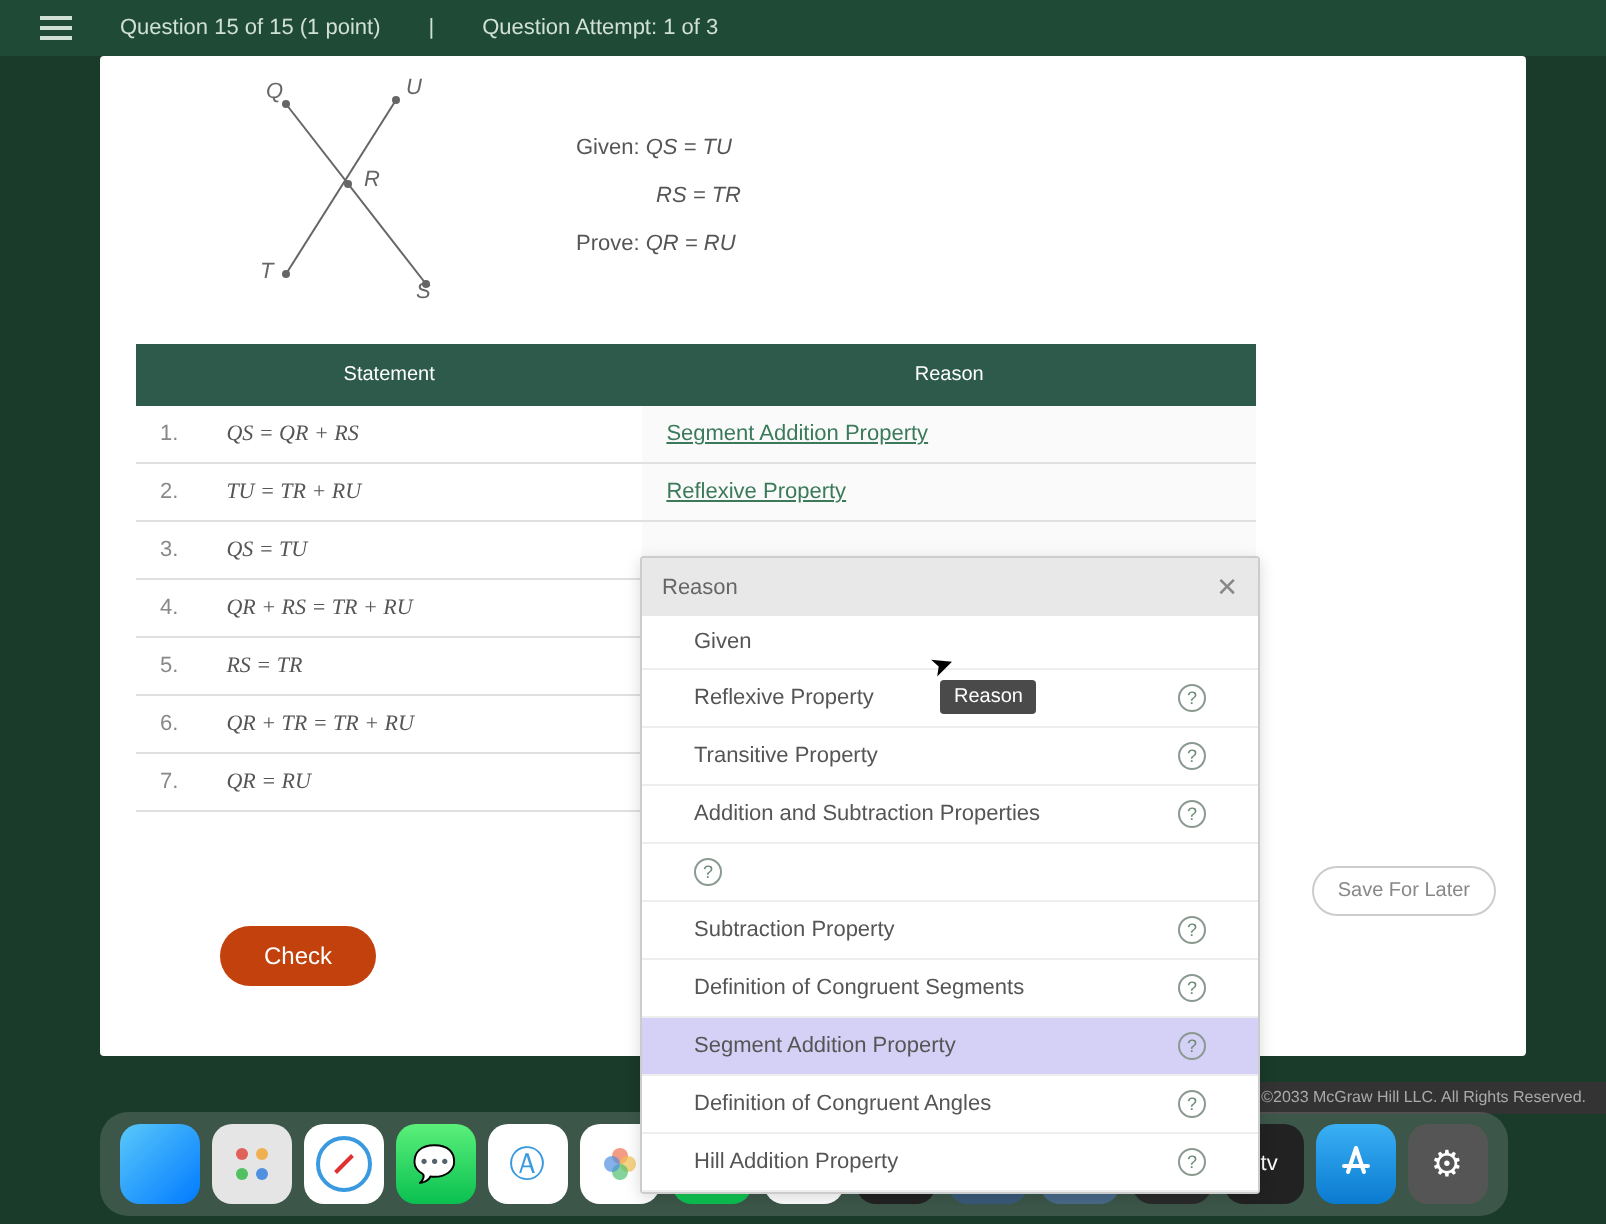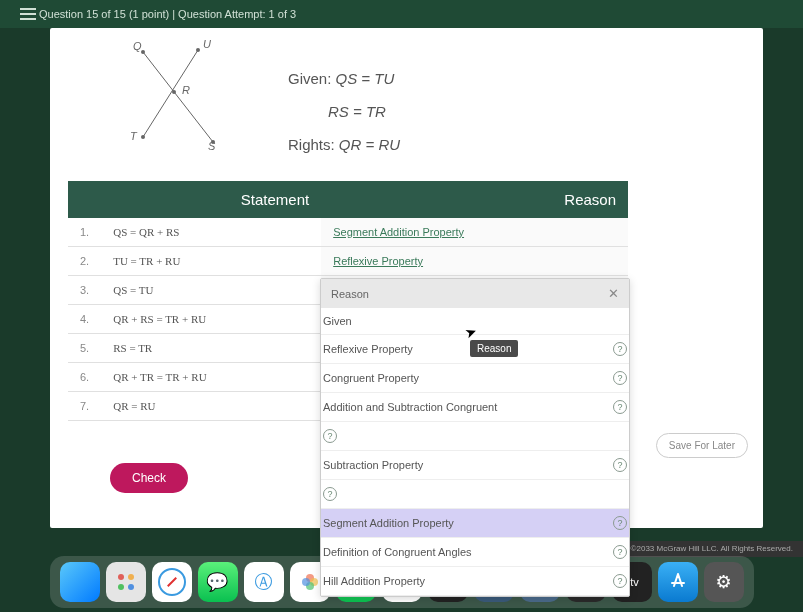--- a/index.html
+++ b/index.html
@@ -1,41 +1,41 @@
 <!DOCTYPE html>
 <html><head>
 <meta charset="utf-8">
 <style>
 * { box-sizing: border-box; margin: 0; padding: 0; font-family: Arial, sans-serif; }
 body { width: 803px; height: 612px; background: #1a3a2a; position: relative; overflow: hidden; }
-.top-bar { background: #1f4a35; color: #d0e0d5; padding: 8px 20px; font-size: 11px; display: flex; align-items: center; gap: 3px; }
+.top-bar { background: #1f4a35; color: #d0e0d5; padding: 8px 20px; font-size: 11px; display: flex; align-items: center; gap: 24px; }
 .menu-icon { width: 16px; height: 12px; display: flex; flex-direction: column; justify-content: space-between; }
 .menu-icon span { height: 2px; background: #d0e0d5; }
 .content-page { background: #fff; margin: 0 40px 0 50px; padding: 14px 18px 40px 18px; min-height: 500px; position: relative; border-radius: 2px; }
 .instruction { font-size: 12px; color: #555; margin-bottom: 10px; }
 .diagram-area { display: flex; gap: 40px; margin-bottom: 20px; padding-left: 60px; }
 .diagram { position: relative; width: 120px; height: 110px; font-style: italic; font-size: 11px; color: #666; font-family: Georgia, serif; }
 .diagram svg { position: absolute; top: 0; left: 0; }
-.given-prove { font-size: 15px; color: #555; padding-top: 20px; line-height: 2.2; font-family: Georgia, serif; }
+.given-prove { font-size: 11px; color: #555; padding-top: 20px; line-height: 2.2; font-family: Georgia, serif; }
 .given-prove .label { font-weight: normal; }
 .proof-table { width: 100%; max-width: 560px; border-collapse: collapse; font-size: 11px; }
-.proof-table th { background: #2d5a4a; color: #fff; text-align: right; padding: 10px 12px; font-weight: normal; font-size: 15px; }
+.proof-table th { background: #2d5a4a; color: #fff; text-align: center; padding: 10px 12px; font-weight: normal; font-size: 10px; }
 .proof-table td { padding: 8px 12px; border-bottom: 1px solid #e0e0e0; color: #555; background: #fafafa; }
 .proof-table td.num { color: #888; width: 28px; background: #fff; }
-.proof-table td.stmt { font-family: Georgia, serif; background: #fff; width: 220px; }
+.proof-table td.stmt { font-style: italic; font-family: Georgia, serif; background: #fff; width: 220px; }
 .proof-table td.reason a { color: #3a7a5a; text-decoration: underline; }
 .dropdown { position: absolute; top: 278px; left: 320px; width: 310px; background: #fff; border: 1px solid #ccc; box-shadow: 0 2px 8px rgba(0,0,0,0.15); font-size: 11px; border-radius: 2px; z-index: 10; }
 .dropdown-header { background: #e8e8e8; padding: 7px 10px; color: #666; display: flex; justify-content: space-between; align-items: center; }
 .close-x { color: #888; font-size: 13px; cursor: pointer; }
-.dropdown-item { padding: 7px 2px; border-bottom: 1px solid #eee; color: #555; display: flex; justify-content: space-between; align-items: center; cursor: pointer; }
+.dropdown-item { padding: 7px 26px; border-bottom: 1px solid #eee; color: #555; display: flex; justify-content: space-between; align-items: center; cursor: pointer; }
 .dropdown-item.selected { background: #d5d0f5; }
 .help-icon { width: 14px; height: 14px; border-radius: 50%; border: 1px solid #8a9a90; color: #6a8a75; font-size: 9px; display: flex; align-items: center; justify-content: center; }
 .tooltip { position: absolute; top: 340px; left: 470px; background: #4a4a4a; color: #fff; font-size: 10px; padding: 3px 7px; border-radius: 2px; z-index: 20; }
 .cursor-arrow { position: absolute; top: 324px; left: 465px; z-index: 25; font-size: 14px; transform: rotate(-20deg); }
-.check-btn { position: absolute; bottom: 35px; left: 60px; background: #be185d; color: #fff; border: none; border-radius: 16px; padding: 8px 22px; font-size: 12px; cursor: pointer; }
+.check-btn { position: absolute; bottom: 35px; left: 60px; background: #c2410c; color: #fff; border: none; border-radius: 16px; padding: 8px 22px; font-size: 12px; cursor: pointer; }
 .save-later { position: absolute; bottom: 70px; right: 15px; background: #fff; border: 1px solid #ccc; border-radius: 14px; padding: 6px 12px; font-size: 10px; color: #888; cursor: pointer; margin-top: 24px; }
 .footer-bar { position: absolute; bottom: 55px; left: 0; right: 0; height: 16px; background: linear-gradient(to right, transparent 50%, #333 50%); font-size: 8px; color: #aaa; text-align: right; padding-right: 10px; line-height: 16px; }
 .dock { position: absolute; bottom: 4px; left: 50%; transform: translateX(-50%); display: flex; gap: 6px; align-items: flex-end; padding: 6px 10px; background: rgba(255,255,255,0.15); border-radius: 14px; }
 .dock-item { width: 40px; height: 40px; border-radius: 10px; display: flex; align-items: center; justify-content: center; font-size: 18px; color: #fff; position: relative; }
 .dock-finder { background: linear-gradient(135deg,#5ac8fa,#007aff); }
 .dock-launchpad { background: #e5e5e5; }
 .dock-safari { background: #fff; }
 .dock-msg { background: linear-gradient(#5af07a,#0ac050); }
 .dock-app { background: #fff; }
 .dock-photos { background: #fff; }
@@ -82,21 +82,21 @@
       </svg>
       <span style="position:absolute;top:-2px;left:5px">Q</span>
       <span style="position:absolute;top:-4px;left:75px">U</span>
       <span style="position:absolute;top:42px;left:54px">R</span>
       <span style="position:absolute;top:88px;left:2px">T</span>
       <span style="position:absolute;top:98px;left:80px">S</span>
     </div>
     <div class="given-prove">
       <div><span class="label">Given:</span> <i>QS = TU</i></div>
       <div style="padding-left:40px"><i>RS = TR</i></div>
-      <div><span class="label">Rights:</span> <i>QR = RU</i></div>
+      <div><span class="label">Prove:</span> <i>QR = RU</i></div>
     </div>
   </div>
 
   <table class="proof-table">
     <thead>
       <tr>
         <th colspan="2">Statement</th>
         <th>Reason</th>
       </tr>
     </thead>
@@ -150,35 +150,36 @@
   </div>
   <div id="dropdown-list">
       <div class="dropdown-item">
         <span>Given</span>
       </div>
       <div class="dropdown-item">
         <span>Reflexive Property</span>
         <span class="help-icon">?</span>
       </div>
       <div class="dropdown-item">
-        <span>Congruent Property</span>
-        <span class="help-icon">?</span>
-      </div>
-      <div class="dropdown-item">
-        <span>Addition and Subtraction Congruent</span>
+        <span>Transitive Property</span>
+        <span class="help-icon">?</span>
+      </div>
+      <div class="dropdown-item">
+        <span>Addition and Subtraction Properties</span>
         <span class="help-icon">?</span>
       </div>
       <div class="dropdown-item">
         <span class="help-icon">?</span>
       </div>
       <div class="dropdown-item">
         <span>Subtraction Property</span>
         <span class="help-icon">?</span>
       </div>
       <div class="dropdown-item">
+        <span>Definition of Congruent Segments</span>
         <span class="help-icon">?</span>
       </div>
       <div class="dropdown-item selected">
         <span>Segment Addition Property</span>
         <span class="help-icon">?</span>
       </div>
       <div class="dropdown-item">
         <span>Definition of Congruent Angles</span>
         <span class="help-icon">?</span>
       </div>

